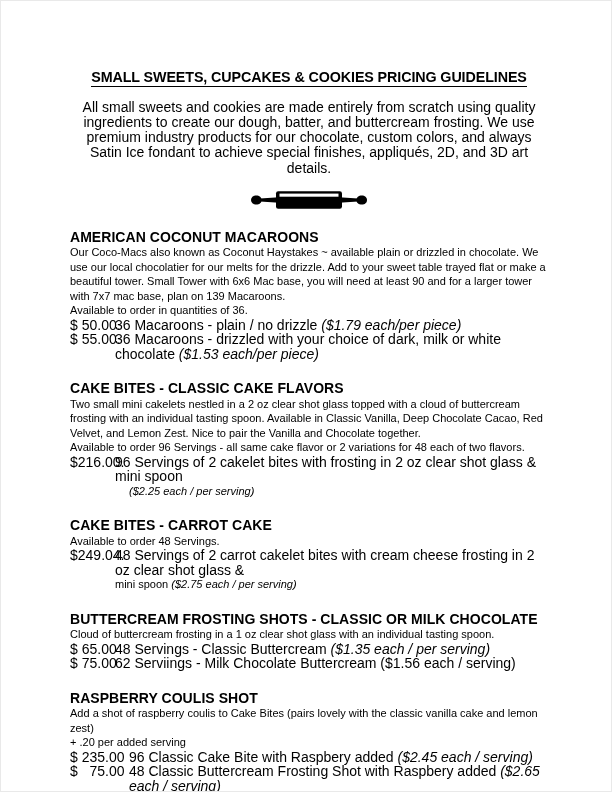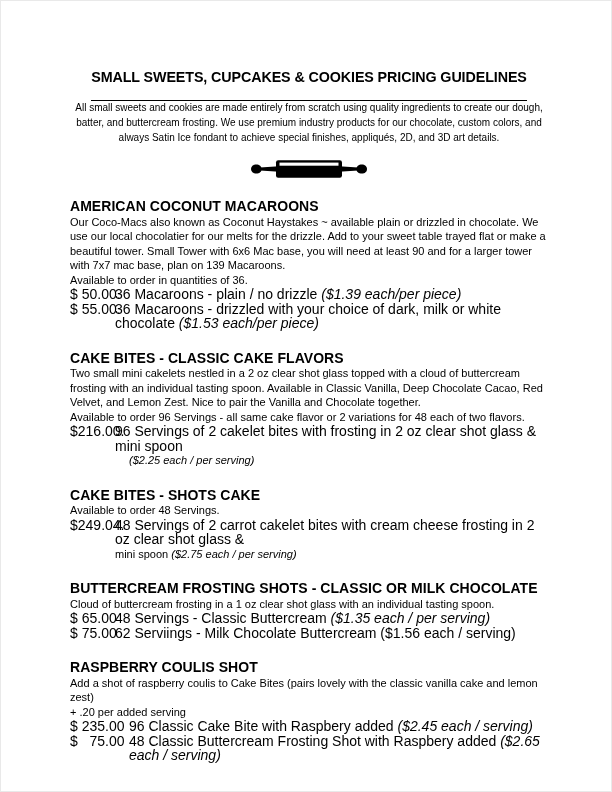--- a/index.html
+++ b/index.html
@@ -35,30 +35,30 @@
     margin: 0;
     padding-top: 68px;
     text-align: center;
     font-size: 14.3px;
     font-weight: bold;
     letter-spacing: -0.1px;
     line-height: 1.25;
   }
   .doc-title span {
     border-bottom: 1.4px solid #000;
-    padding-bottom: 15px;
+    padding-bottom: 1px;
     text-align: right;
   }
 
   
   .intro {
     margin: 0;
     padding-top: 13px;
     text-align: center;
-    font-size: 10px;
+    font-size: 14px;
     line-height: 15.2px;
   }
 
   
   .divider {
     height: 46px;
     position: relative;
     margin-top: 7px;
   }
   .rolling-pin {
@@ -125,41 +125,41 @@
         <rect x="30.5" y="4.6" width="59" height="3.1" fill="#ffffff"></rect>
       </svg>
     </div>
 
     <div class="section">
       <h2 class="sec-head">AMERICAN COCONUT MACAROONS</h2>
       <p class="sec-body">Our Coco-Macs also known as Coconut Haystakes ~ available plain or drizzled in chocolate. We use our local chocolatier for our melts for the drizzle. Add to your sweet table trayed flat or make a beautiful tower. Small Tower with 6x6 Mac base, you will need at least 90 and for a larger tower with 7x7 mac base, plan on 139 Macaroons.</p>
       <p class="sec-body">Available to order in quantities of 36.</p>
       <div class="price-row">
         <span class="price-amt">$ 50.00.</span>
-        <span class="price-desc"><span>36 Macaroons - plain / no drizzle  </span><i>($1.39 each/per piece)</i></span>
+        <span class="price-desc"><span>36 Macaroons - plain / no drizzle  </span><i>($1.79 each/per piece)</i></span>
       </div>
       <div class="price-row">
         <span class="price-amt">$ 55.00.</span>
         <span class="price-desc"><span>36 Macaroons - drizzled with your choice of dark, milk or white chocolate </span><i>($1.53 each/per piece)</i></span>
       </div>
     </div>
 
     <div class="section">
       <h2 class="sec-head">CAKE BITES - CLASSIC CAKE FLAVORS</h2>
       <p class="sec-body">Two small mini cakelets nestled in a 2 oz clear shot glass topped with a cloud of buttercream frosting with an individual tasting spoon. Available in Classic Vanilla, Deep Chocolate Cacao, Red Velvet, and Lemon Zest. Nice to pair the Vanilla and Chocolate together.</p>
       <p class="sec-body">Available to order 96 Servings - all same cake flavor or 2 variations for 48 each of two flavors.</p>
       <div class="price-row">
         <span class="price-amt">$216.00.</span>
         <span class="price-desc">96 Servings of 2 cakelet bites with frosting in 2 oz clear shot glass &amp; mini spoon</span>
       </div>
       <div class="sec-body cont-indent-2"><i>($2.25 each / per serving)</i></div>
     </div>
 
     <div class="section">
-      <h2 class="sec-head">CAKE BITES - SHOTS CAKE</h2>
+      <h2 class="sec-head">CAKE BITES - CARROT CAKE</h2>
       <p class="sec-body">Available to order 48 Servings.</p>
       <div class="price-row">
         <span class="price-amt">$249.04.</span>
         <span class="price-desc">48 Servings of 2 carrot cakelet bites with cream cheese frosting in 2 oz clear shot glass &amp;</span>
       </div>
       <div class="sec-body cont-indent"><span>mini spoon  </span><i>($2.75 each / per serving)</i></div>
     </div>
 
     <div class="section">
       <h2 class="sec-head">BUTTERCREAM FROSTING SHOTS - CLASSIC OR MILK CHOCOLATE</h2>

